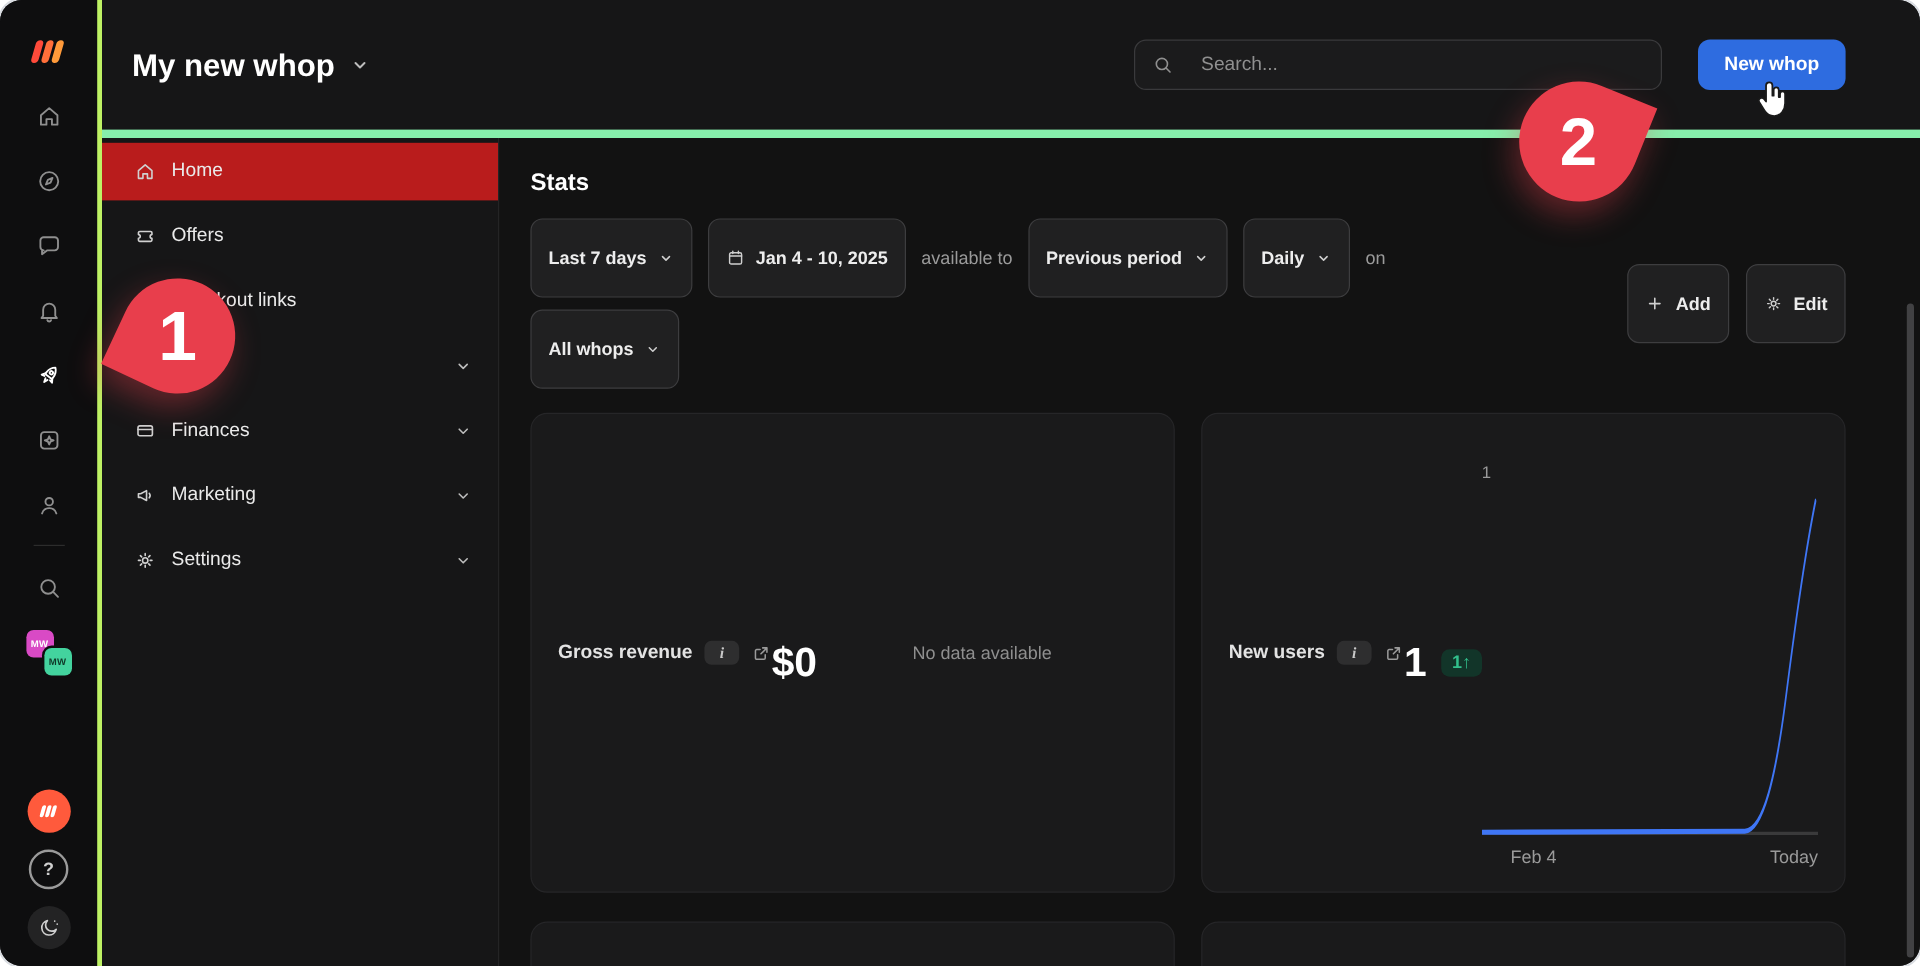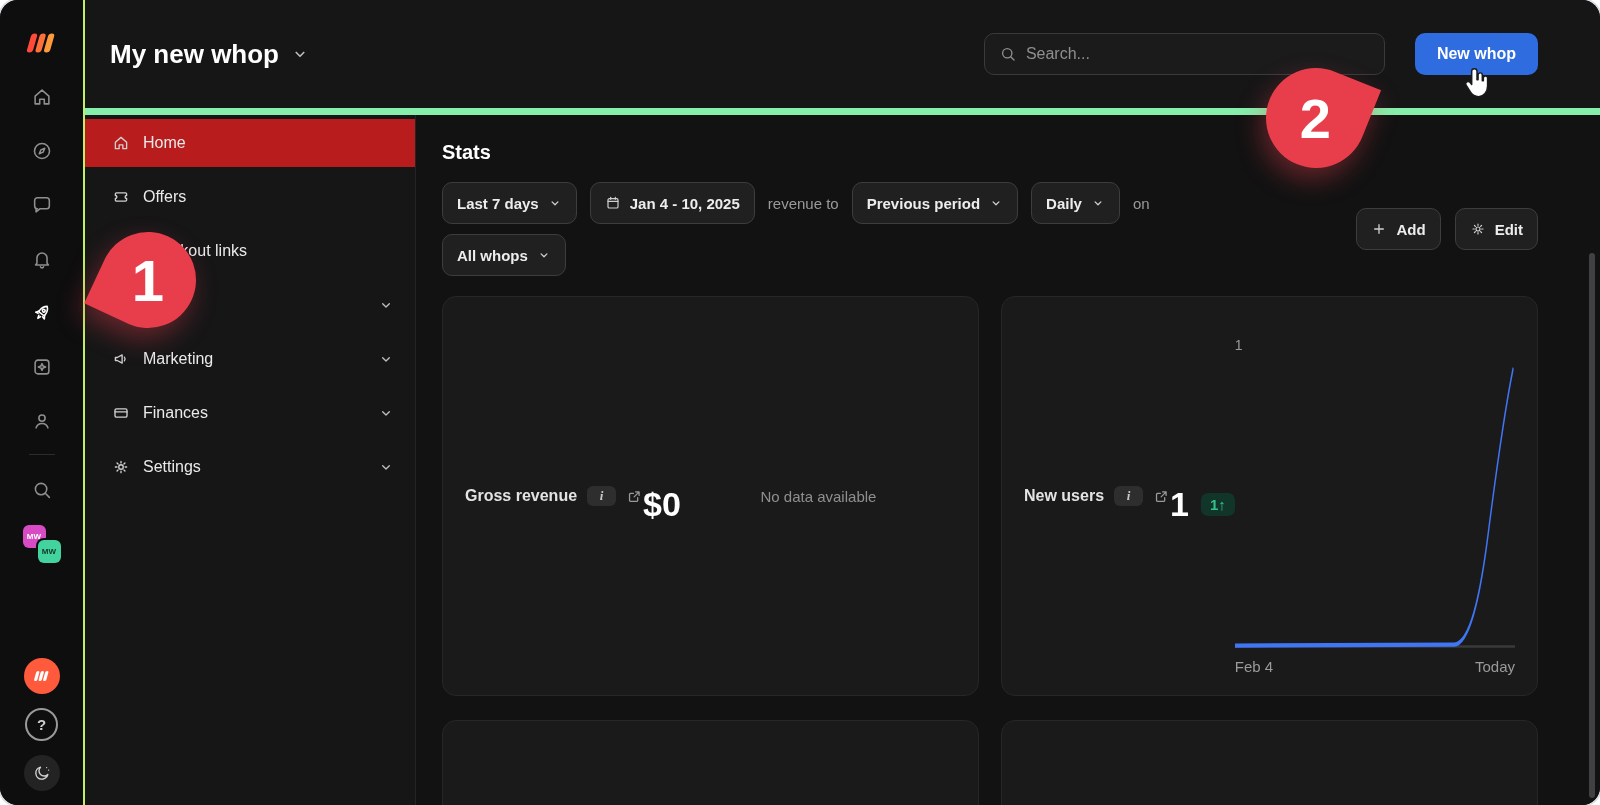--- a/index.html
+++ b/index.html
@@ -1,20 +1,20 @@
 <!DOCTYPE html>
 <html><head>
 <meta charset="utf-8">
 <style>
   html,body { margin:0; padding:0; background:#ffffff; font-family:"Liberation Sans", sans-serif; }
   .app { position:relative; width:1600px; height:805px; margin:0 auto; border-radius:18px; overflow:hidden;
          background:#121212; box-shadow:0 0 0 2px #d9dce1; display:flex; }
 
   
-  .rail { width:85px; background:#0e0e0f; border-right:2px solid #bef264; display:flex; flex-direction:column;
+  .rail { width:85px; background:#0e0e0f; border-right:4px solid #bef264; display:flex; flex-direction:column;
           align-items:center; padding:16px 0 14px; box-sizing:border-box; flex:0 0 85px; }
   .slot { height:54px; width:100%; display:flex; align-items:center; justify-content:center; color:#8f8f8f; cursor:pointer; }
   .slot.active { color:#ffffff; }
   .rail-divider { width:26px; height:1px; background:#2c2c2c; margin:6px 0 8px; }
   .rail-bottom { margin-top:auto; display:flex; flex-direction:column; align-items:center; gap:14px; }
   .circle-btn { width:36px; height:36px; border-radius:50%; background:#232324; display:flex; align-items:center; justify-content:center; color:#cfcfcf; cursor:pointer; }
   .help-ring { width:29px; height:29px; border-radius:50%; border:2px solid #9a9a9a; color:#cfcfcf; font-weight:700; font-size:15px;
                display:flex; align-items:center; justify-content:center; cursor:pointer; }
   .help-ring::after { content:"?"; }
   .org-avatar { width:36px; height:36px; border-radius:50%; background:#ff5a3c; display:flex; align-items:center; justify-content:center; cursor:pointer; }
@@ -22,22 +22,22 @@
   .mw-sq { position:absolute; width:23px; height:23px; border-radius:6px; display:flex; align-items:center; justify-content:center;
            font-size:8px; font-weight:700; letter-spacing:.2px; }
   .mw-pink { left:0; top:0; background:#d94ac5; color:#fff; }
   .mw-green { right:0; bottom:0; background:#43d39e; color:#103828; box-shadow:0 0 0 2px #0e0e0f; }
 
   
   .right { flex:1; display:flex; flex-direction:column; min-width:0; }
   .topbar { height:115px; flex:0 0 115px; display:flex; align-items:center; padding:0 62px 0 25px;
             border-bottom:7px solid #86efac; background:#161617; box-sizing:border-box; }
   .workspace { display:flex; align-items:center; gap:12px; color:#ffffff; font-size:26px; font-weight:800; flex:1; cursor:pointer; }
-  .searchbox { width:401px; height:42px; border:1px solid #3a3a3c; border-radius:10px; background:#1b1b1c;
-               display:flex; align-items:center; gap:7px; padding:0 14px; box-sizing:border-box; margin-right:30px; color:#8f8f8f; }
+  .searchbox { width:440px; height:42px; border:1px solid #3a3a3c; border-radius:10px; background:#1b1b1c;
+               display:flex; align-items:center; gap:21px; padding:0 14px; box-sizing:border-box; margin-right:30px; color:#8f8f8f; }
   .searchbox input { flex:1; background:transparent; border:none; outline:none; color:#e8e8e8; font-size:16px; font-family:inherit; }
   .searchbox input::placeholder { color:#8f8f8f; }
   .newwhop { height:42px; padding:0 22px; background:#2e6ce0; color:#fff; border:none; border-radius:10px;
              font-size:16px; font-weight:700; font-family:inherit; cursor:pointer; }
 
   .bodyrow { flex:1; display:flex; min-height:0; }
 
   
   .sidebar { width:330px; flex:0 0 330px; background:#161617; padding-top:4px; box-sizing:border-box; }
   .srow { height:48px; display:flex; align-items:center; gap:13px; padding:0 21px 0 27px; margin-bottom:6px;
@@ -46,21 +46,21 @@
   .srow .chev { margin-left:auto; color:#bdbdbd; display:flex; }
   .sic { color:#d0d0d0; display:flex; }
 
   
   .main { flex:1; background:#121212; border-left:1px solid #242425; padding:26px 62px 0 26px; box-sizing:border-box;
           min-width:0; overflow:hidden; }
   .stats-title { font-size:20px; font-weight:800; color:#fff; margin:0 0 18px; }
   .filters { display:flex; align-items:center; }
   .filters-left { flex:1; display:flex; flex-direction:column; gap:10px; }
   .frow { display:flex; align-items:center; gap:13px; }
-  .pill { display:inline-flex; align-items:center; gap:9px; height:40px; padding:0 14px; border-radius:10px;
+  .pill { display:inline-flex; align-items:center; gap:9px; height:40px; padding:12px 14px; border-radius:10px;
           background:#202021; border:1px solid #3d3d3f; color:#ededed; font-size:15px; font-weight:600; cursor:pointer; white-space:nowrap; }
   .pill .chev, .pill .picon { display:flex; color:#cfcfcf; }
   .muted { color:#9a9a9a; font-size:15px; }
   .filters-right { display:flex; gap:14px; }
 
   .cards { margin-top:20px; display:grid; grid-template-columns:1fr 1fr; gap:24px 22px; grid-auto-rows:400px; }
   .card { background:#1a1a1b; border:1px solid #262628; border-radius:14px; padding:20px 22px; box-sizing:border-box;
           display:flex; flex-direction:row; min-height:0; }
   .card-head { display:flex; align-items:center; gap:10px; color:#e3e3e3; font-size:16px; font-weight:600; }
   .ext { margin-left:auto; color:#9a9a9a; display:flex; cursor:pointer; }
@@ -68,21 +68,21 @@
             display:inline-flex; align-items:center; justify-content:center; font-family:"Liberation Serif", serif;
             font-size:13px; font-style:italic; font-weight:700; cursor:pointer; }
   .ibadge::after { content:"i"; }
   .bigval { margin-top:16px; display:flex; align-items:center; gap:12px; font-size:34px; font-weight:800; color:#fff; }
   .delta { font-size:15px; font-weight:700; color:#32c08c; background:#123529; padding:3px 9px; border-radius:7px; }
   .empty { flex:1; display:flex; align-items:center; justify-content:center; color:#8f8f8f; font-size:15px; }
   .chartwrap { flex:1; display:flex; flex-direction:column; margin-top:20px; min-height:0; }
   .ytick { color:#9a9a9a; font-size:14px; }
   .plot { flex:1; position:relative; margin-top:6px; min-height:0; }
   .plot svg { position:absolute; inset:0; width:100%; height:100%; }
-  .xlabels { display:flex; justify-content:space-between; color:#9a9a9a; font-size:15px; margin-top:8px; }
+  .xlabels { display:flex; justify-content:space-between; color:#9a9a9a; font-size:15px; margin-top:8px;margin-left:24px; }
 
   
   .balloon { position:absolute; display:flex; align-items:center; justify-content:center; background:#e83e4c; color:#fff;
              font-weight:800; box-shadow:0 12px 26px rgba(232,62,76,.38); z-index:40; }
   .b1 { left:100px; top:232px; width:96px; height:96px; border-radius:50% 50% 50% 0; transform:rotate(25deg); font-size:58px; }
   .b1 > span { transform:rotate(-25deg); }
   .b2 { left:1266px; top:68px; width:100px; height:100px; border-radius:50% 0 50% 50%; transform:rotate(22deg); font-size:56px; }
   .b2 > span { transform:rotate(-22deg); }
   .cursor { position:absolute; left:1460px; top:66px; z-index:50; pointer-events:none; }
   .scrollbar { position:absolute; right:5px; top:253px; width:6px; height:545px; border-radius:3px; background:#414143; z-index:30; cursor:pointer; }
@@ -231,39 +231,39 @@
           <span></span>
           <span class="chev">
               <svg width="16" height="16" viewBox="0 0 24 24" fill="none" stroke="currentColor" stroke-width="2" stroke-linecap="round" stroke-linejoin="round">
                 <path d="M7 10l5 5 5-5"></path>
               </svg>
             </span>
         </div>
         <div class="srow">
           <span class="sic">
               <svg width="18" height="18" viewBox="0 0 24 24" fill="none" stroke="currentColor" stroke-width="1.8" stroke-linecap="round" stroke-linejoin="round">
-                <path d="M13.5 6.5v11L7 14H4.5v-4H7z"></path>
-                <path d="M16.5 9.5a4 4 0 0 1 0 5"></path>
-              </svg>
-            </span>
-          <span>Marketing</span>
+                <rect x="4" y="6.5" width="16" height="11" rx="2"></rect>
+                <path d="M4 10.5h16"></path>
+              </svg>
+            </span>
+          <span>Finances</span>
           <span class="chev">
               <svg width="16" height="16" viewBox="0 0 24 24" fill="none" stroke="currentColor" stroke-width="2" stroke-linecap="round" stroke-linejoin="round">
                 <path d="M7 10l5 5 5-5"></path>
               </svg>
             </span>
         </div>
         <div class="srow">
           <span class="sic">
               <svg width="18" height="18" viewBox="0 0 24 24" fill="none" stroke="currentColor" stroke-width="1.8" stroke-linecap="round" stroke-linejoin="round">
-                <rect x="4" y="6.5" width="16" height="11" rx="2"></rect>
-                <path d="M4 10.5h16"></path>
-              </svg>
-            </span>
-          <span>Finances</span>
+                <path d="M13.5 6.5v11L7 14H4.5v-4H7z"></path>
+                <path d="M16.5 9.5a4 4 0 0 1 0 5"></path>
+              </svg>
+            </span>
+          <span>Marketing</span>
           <span class="chev">
               <svg width="16" height="16" viewBox="0 0 24 24" fill="none" stroke="currentColor" stroke-width="2" stroke-linecap="round" stroke-linejoin="round">
                 <path d="M7 10l5 5 5-5"></path>
               </svg>
             </span>
         </div>
         <div class="srow">
           <span class="sic">
               <svg width="18" height="18" viewBox="0 0 24 24" fill="none" stroke="currentColor" stroke-width="1.8" stroke-linecap="round" stroke-linejoin="round">
                 <circle cx="12" cy="12" r="3"></circle>
@@ -295,21 +295,21 @@
               </span>
               <span class="pill">
                 <span class="picon">
                     <svg width="16" height="16" viewBox="0 0 24 24" fill="none" stroke="currentColor" stroke-width="1.8" stroke-linecap="round" stroke-linejoin="round">
                       <rect x="4.5" y="5.5" width="15" height="14" rx="2"></rect>
                       <path d="M4.5 9.5h15M8.5 3.5v3M15.5 3.5v3"></path>
                     </svg>
                   </span>
                 <span>Jan 4 - 10, 2025</span>
               </span>
-              <span class="muted">revenue to</span>
+              <span class="muted">available to</span>
               <span class="pill">
                 <span>Previous period</span>
                 <span class="chev">
                     <svg width="14" height="14" viewBox="0 0 24 24" fill="none" stroke="currentColor" stroke-width="2.2" stroke-linecap="round" stroke-linejoin="round">
                       <path d="M7 10l5 5 5-5"></path>
                     </svg>
                   </span>
               </span>
               <span class="pill">
                 <span>Daily</span>

